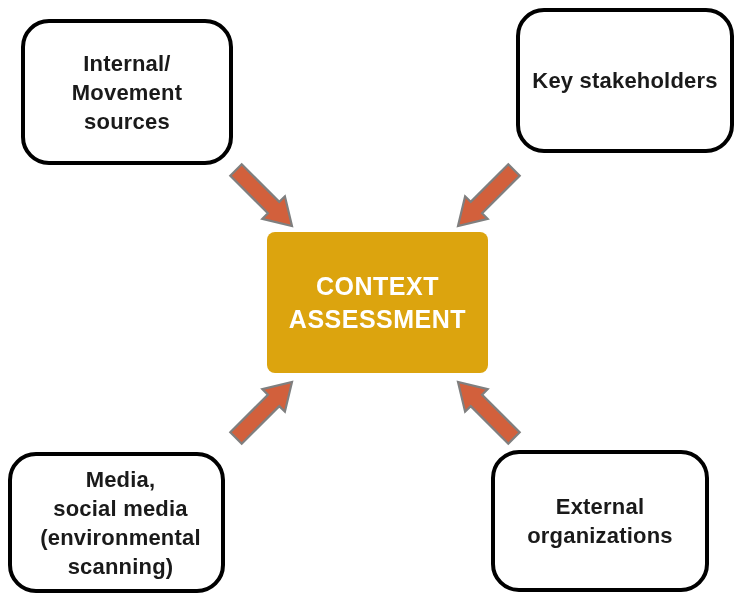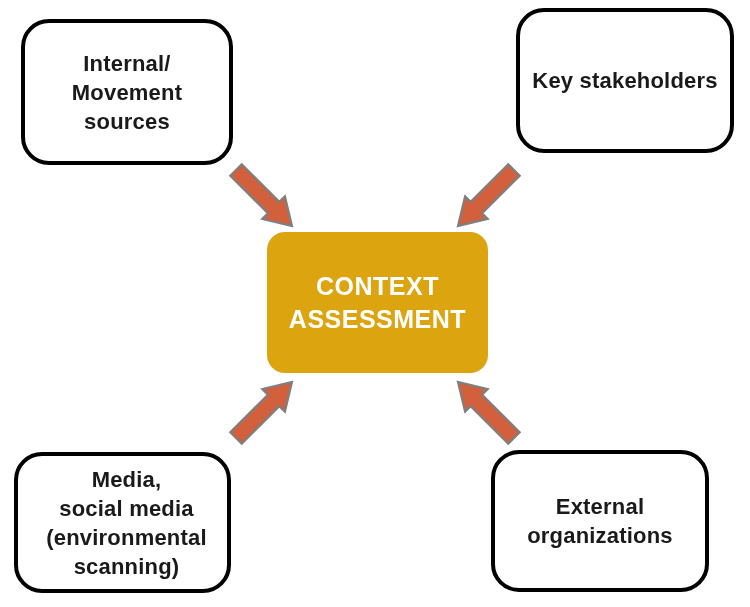--- a/index.html
+++ b/index.html
@@ -33,37 +33,37 @@
     line-height: 29px;
     white-space: pre-line;
     letter-spacing: 0.2px;
   }
   .center-node {
     position: absolute;
     left: 267px;
     top: 232px;
     width: 221px;
     height: 141px;
-    border-radius: 18px;
+    border-radius: 8px;
     display: flex;
     align-items: center;
     justify-content: center;
     text-align: center;
     box-sizing: border-box;
   }
   .center-label {
     font-size: 25px;
     font-weight: 700;
     line-height: 33px;
     white-space: pre-line;
     letter-spacing: 0.5px;
   }
   .node-tl { left: 21px;  top: 19px;  width: 212px; height: 146px; }
   .node-tr { left: 516px; top: 8px;  width: 218px; height: 145px; }
-  .node-bl { left: 14px;  top: 452px; width: 217px; height: 141px; padding-left: 8px; }
+  .node-bl { left: 8px;  top: 452px; width: 217px; height: 141px; padding-left: 8px; }
   .node-br { left: 491px; top: 450px; width: 218px; height: 142px; }
   .arrow {
     position: absolute;
     width: 80px;
     height: 80px;
   }
   .arrow-tl { left: 222px; top: 156px; }
   .arrow-tr { left: 448px; top: 156px; }
   .arrow-bl { left: 222px; top: 372px; }
   .arrow-br { left: 448px; top: 372px; }

